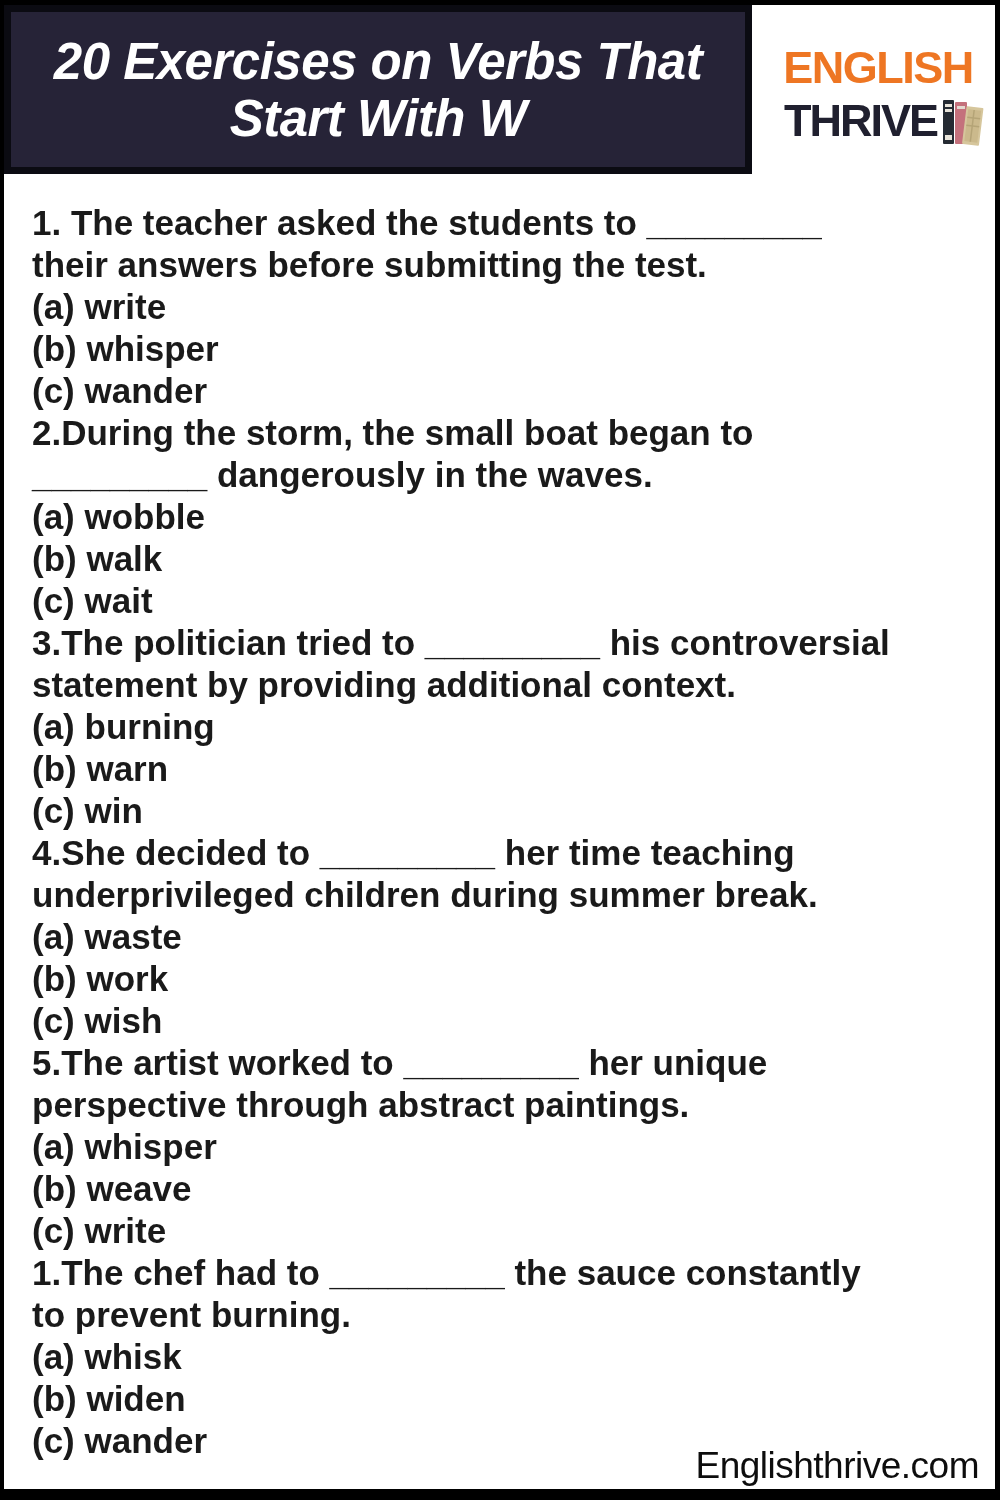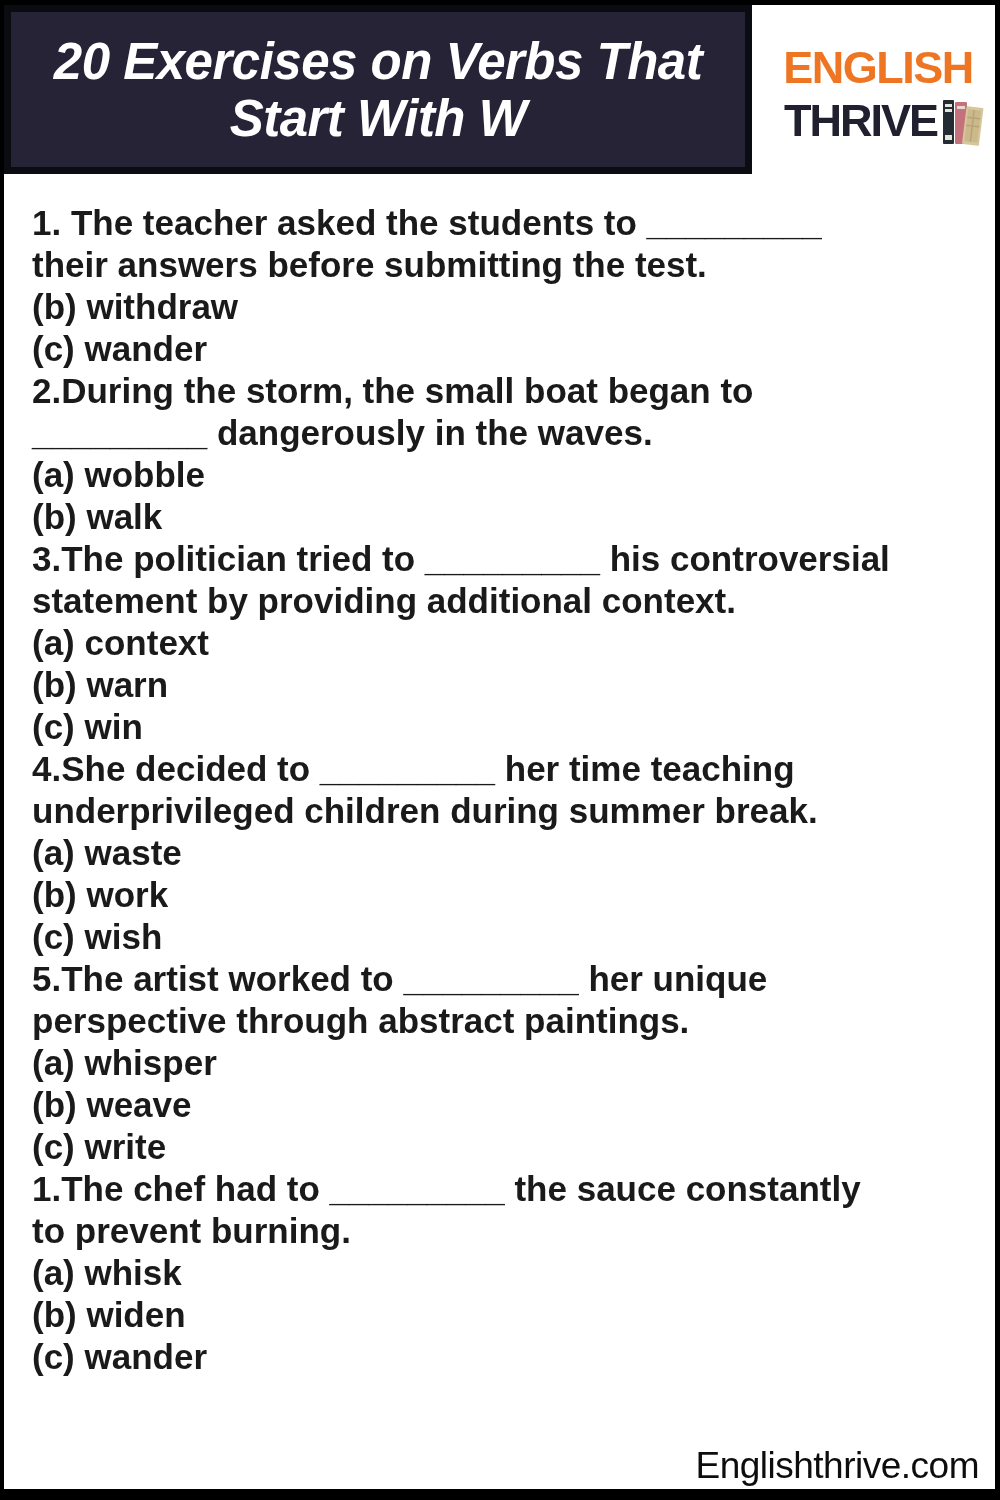--- a/index.html
+++ b/index.html
@@ -116,33 +116,35 @@
           <line x1="32" y1="12" x2="32" y2="44" stroke="#B5A477" stroke-width="1.5"></line>
         </g>
       </svg>
     </div>
   </div>
 
   <div class="content">
 
     <div class="exercise">
       <p>1. The teacher asked the students to _________ their answers before submitting the test.</p>
-      <p>(b) withdraw</p>
+      <p>(a) write</p>
+      <p>(b) whisper</p>
       <p>(c) wander</p>
     </div>
 
     <div class="exercise">
       <p>2.During the storm, the small boat began to _________ dangerously in the waves.</p>
       <p>(a) wobble</p>
       <p>(b) walk</p>
+      <p>(c) wait</p>
     </div>
 
     <div class="exercise">
       <p>3.The politician tried to _________ his controversial statement by providing additional context.</p>
-      <p>(a) context</p>
+      <p>(a) burning</p>
       <p>(b) warn</p>
       <p>(c) win</p>
     </div>
 
     <div class="exercise">
       <p>4.She decided to _________ her time teaching underprivileged children during summer break.</p>
       <p>(a) waste</p>
       <p>(b) work</p>
       <p>(c) wish</p>
     </div>

